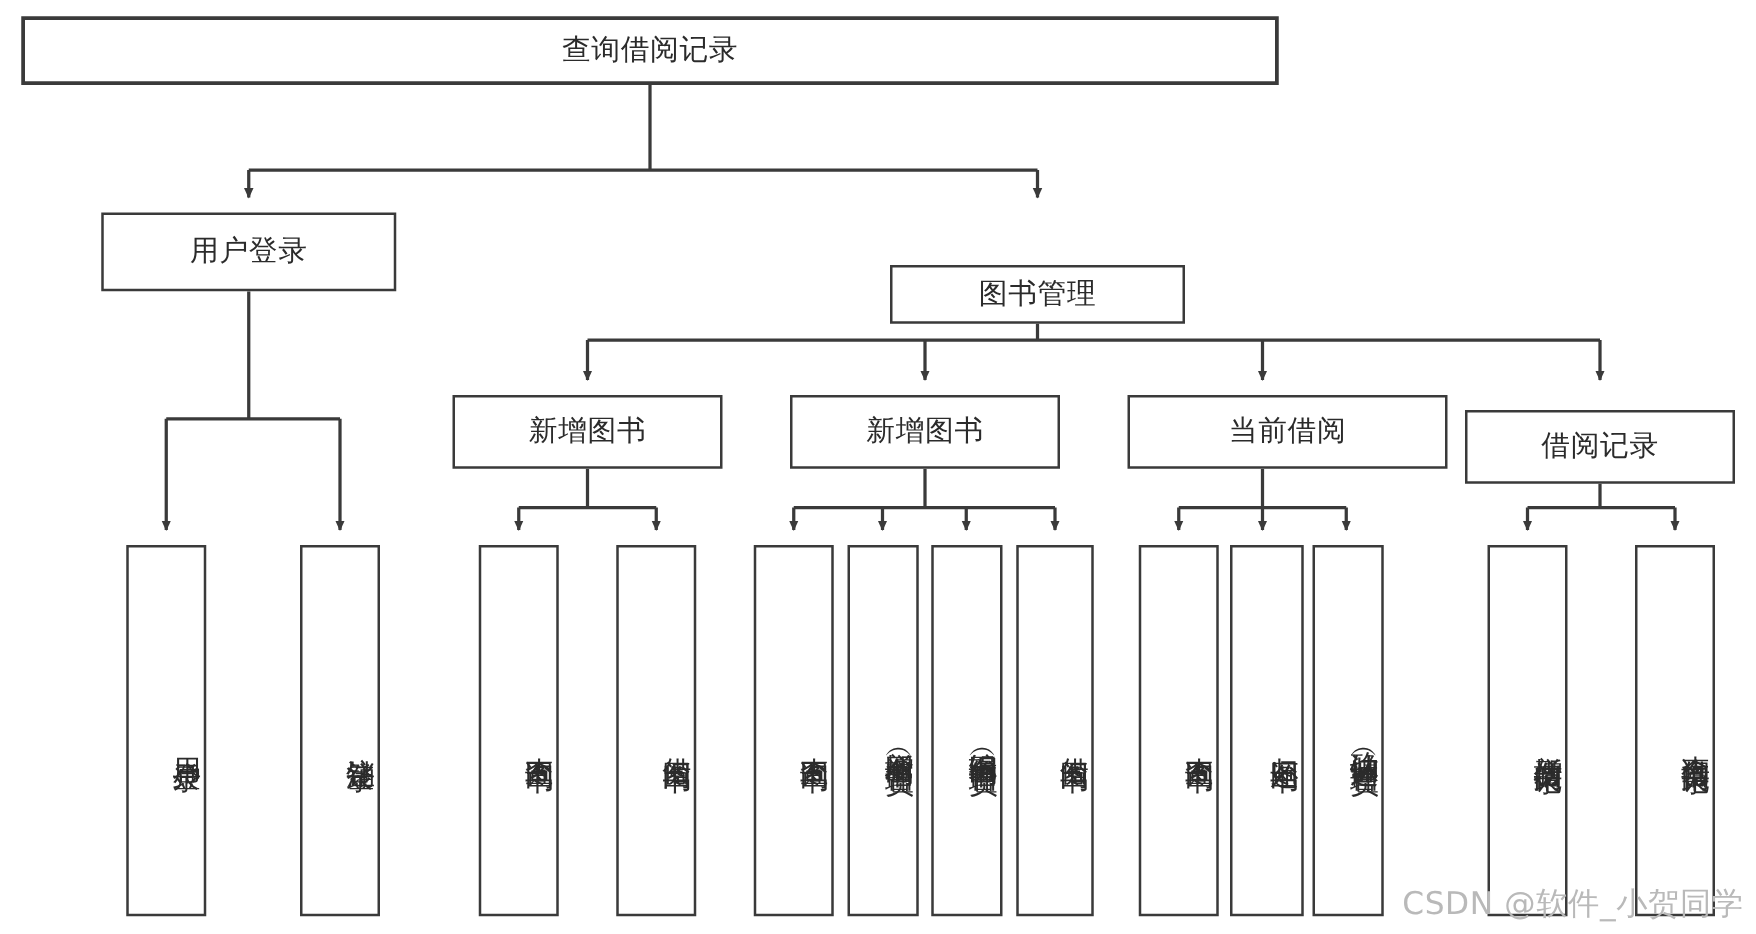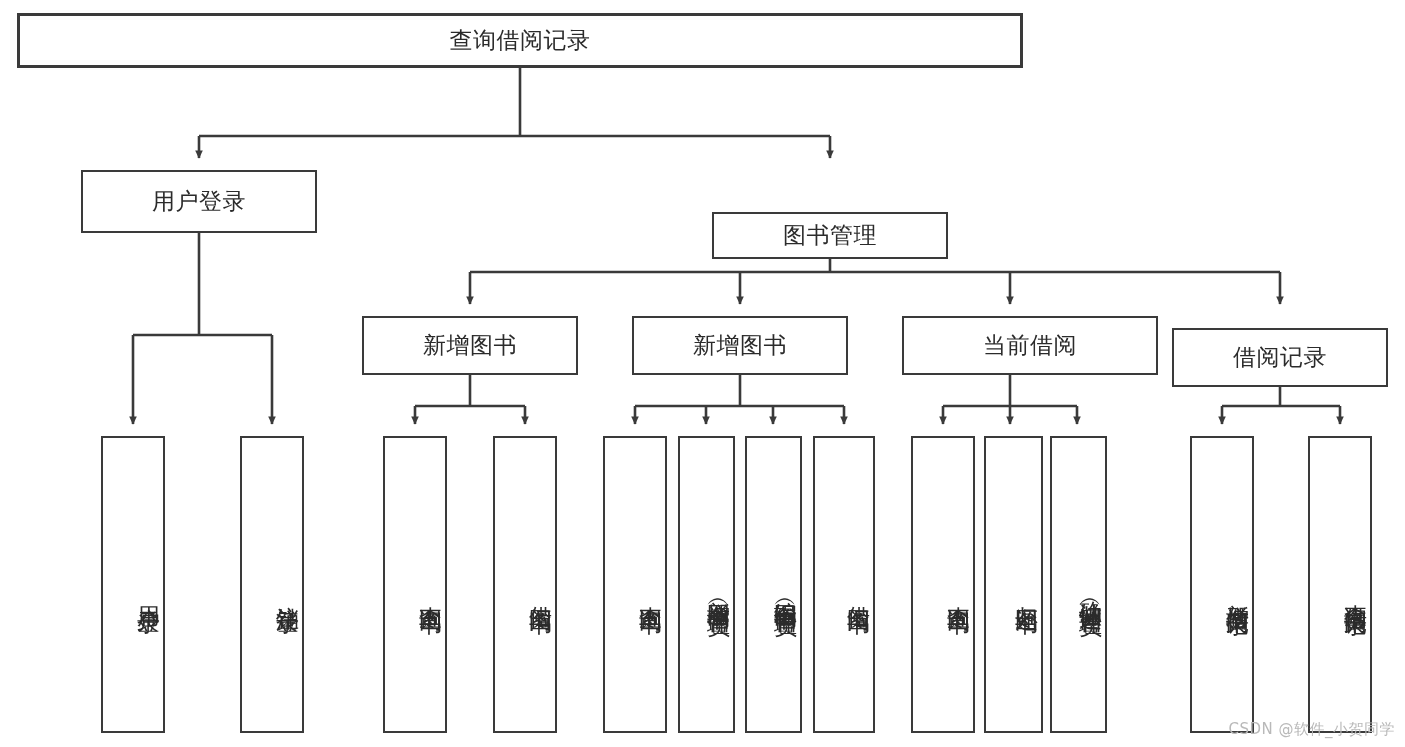--- a/index.html
+++ b/index.html
@@ -57,21 +57,21 @@
     left: 0;
     top: 0;
     width: 1405px;
     height: 747px;
     pointer-events: none;
   }
   .watermark {
     position: absolute;
     right: 10px;
     bottom: 8px;
-    font-size: 15px;
+    font-size: 25px;
     color: #b9b9b9;
     white-space: nowrap;
     letter-spacing: 0.5px;
   }
 </style>
 </head>
 <body>
 
 <div id="canvas">
 

